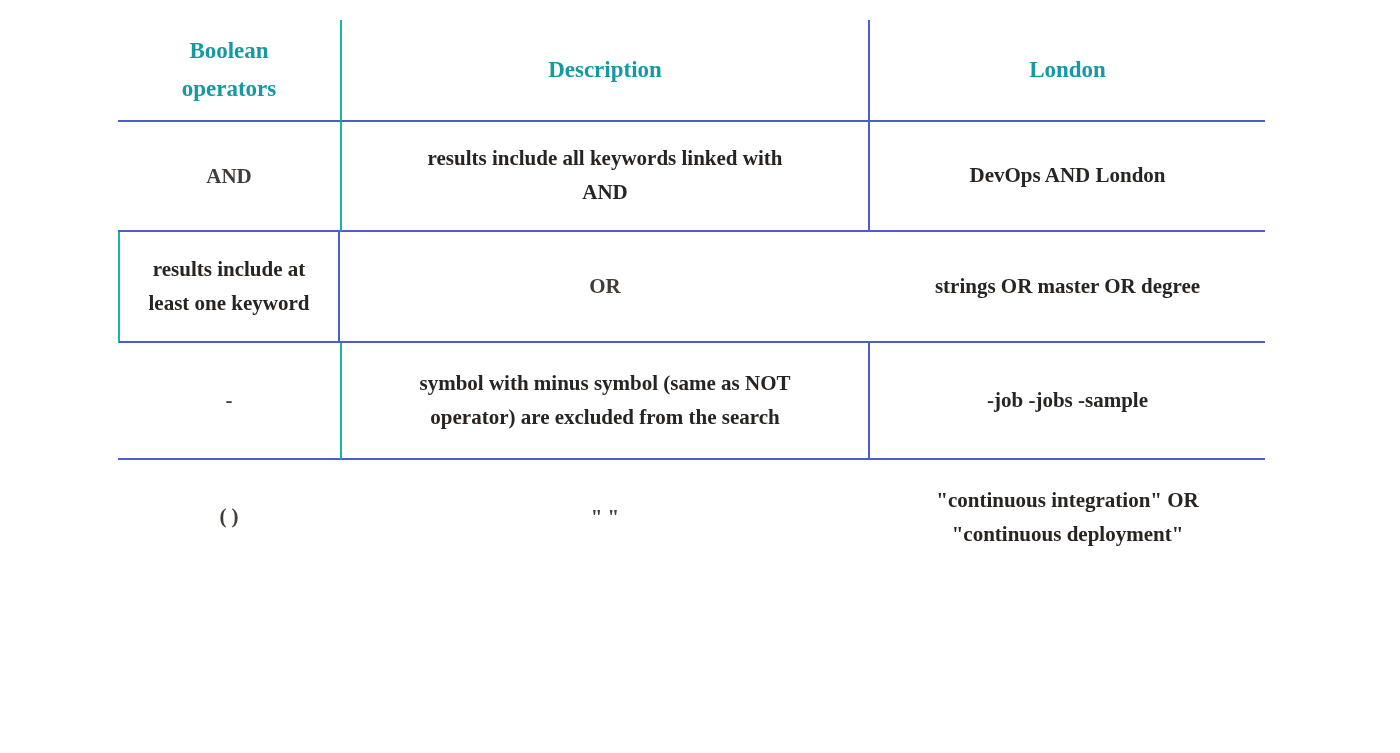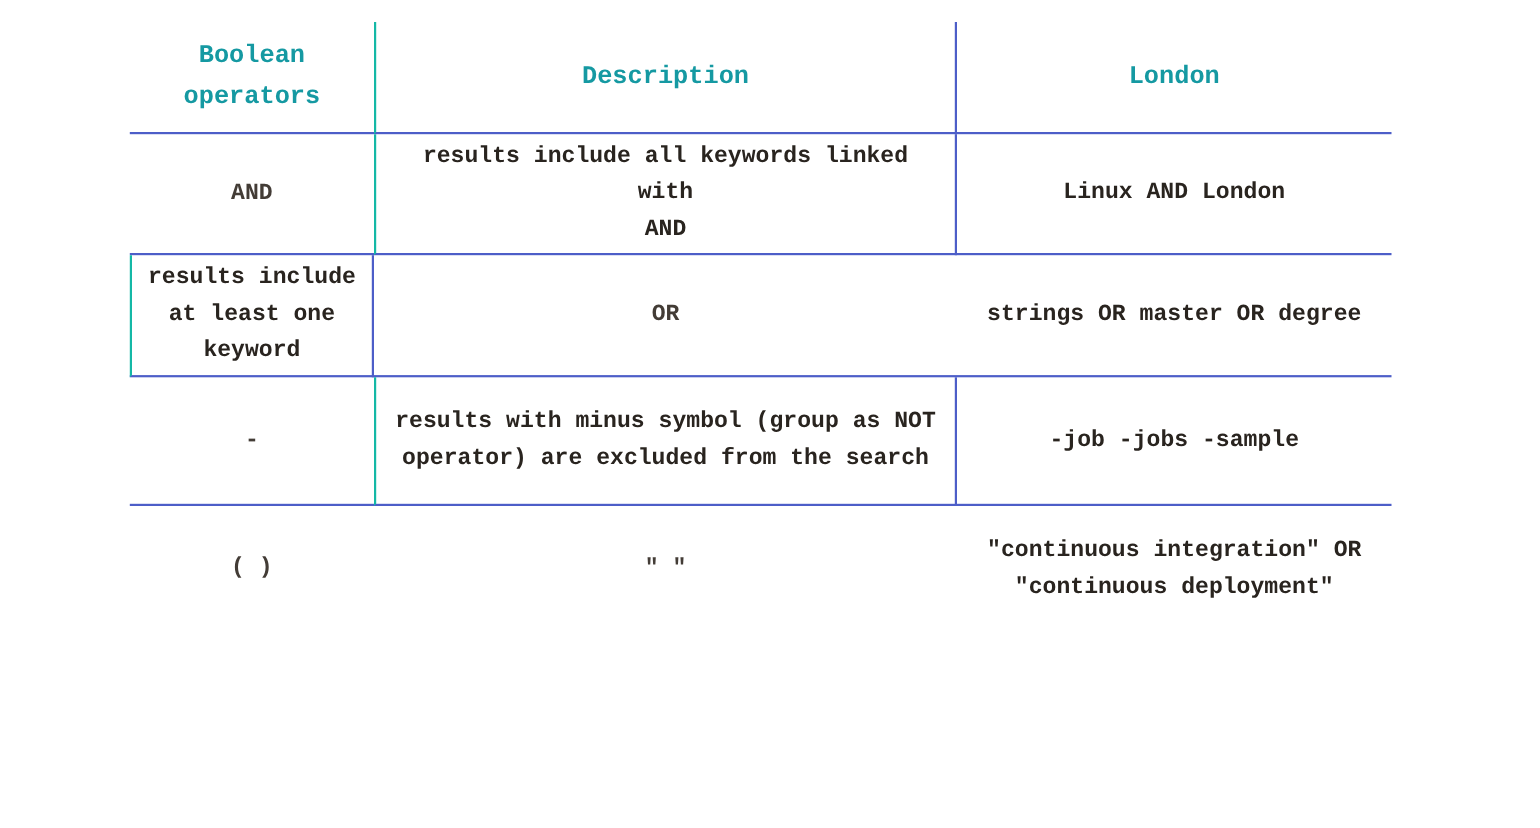--- a/index.html
+++ b/index.html
@@ -3,21 +3,21 @@
 <meta charset="utf-8">
 <style>
   * { margin: 0; padding: 0; box-sizing: border-box; }
   html, body { background: #ffffff; }
   .canvas {
     position: relative;
     width: 1400px;
     height: 560px;
     background: #ffffff;
     overflow: hidden;
-    font-family: Liberation Mono, monospace;
+    font-family: Liberation Serif, serif;
   }
   .op-table {
     position: absolute;
     left: 118px;
     top: 20px;
     width: 1147px;
     display: grid;
     grid-template-columns: 222px 530px 395px;
     grid-template-rows: 102px 110px 111px 117px 115px 125px;
   }
@@ -72,38 +72,38 @@
     </div>
 
     <div class="cell op c1 hb">
       <span class="pre">AND</span>
     </div>
     <div class="cell body-txt c2 hb">
       <span class="pre">results include all keywords linked with
 AND</span>
     </div>
     <div class="cell body-txt c3 hb">
-      <span class="pre">Linux AND London</span>
+      <span class="pre">DevOps AND London</span>
     </div>
 
     <div class="cell body-txt c2 hb">
       <span class="pre">results include at least one keyword</span>
     </div>
     <div class="cell op c1 hb">
       <span class="pre">OR</span>
     </div>
     <div class="cell body-txt c3 hb">
       <span class="pre">strings OR master OR degree</span>
     </div>
 
     <div class="cell op c1 hb">
       <span class="pre">-</span>
     </div>
     <div class="cell body-txt c2 hb">
-      <span class="pre">results with minus symbol (group as NOT
+      <span class="pre">symbol with minus symbol (same as NOT
 operator) are excluded from the search</span>
     </div>
     <div class="cell body-txt c3 hb">
       <span class="pre">-job -jobs -sample</span>
     </div>
 
     <div class="cell op c1 hb">
       <span class="pre">( )</span>
     </div>
 

